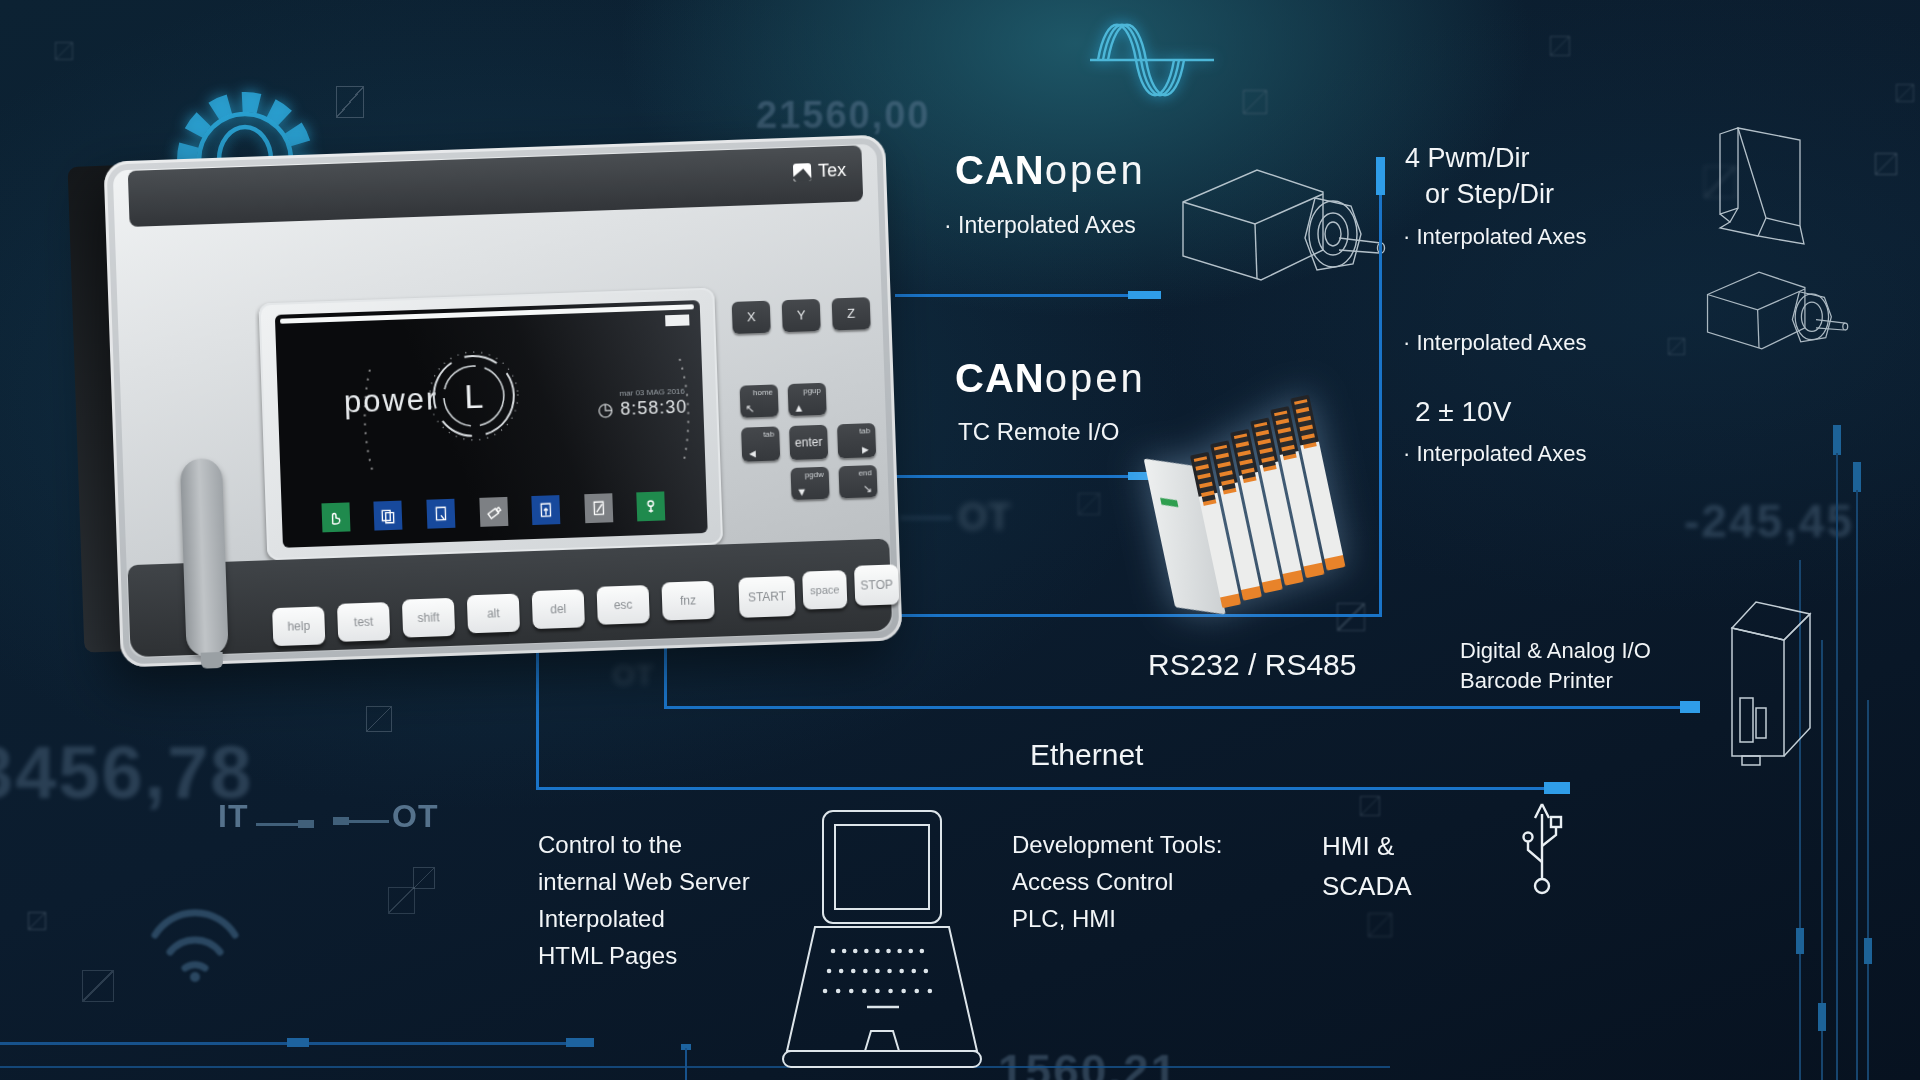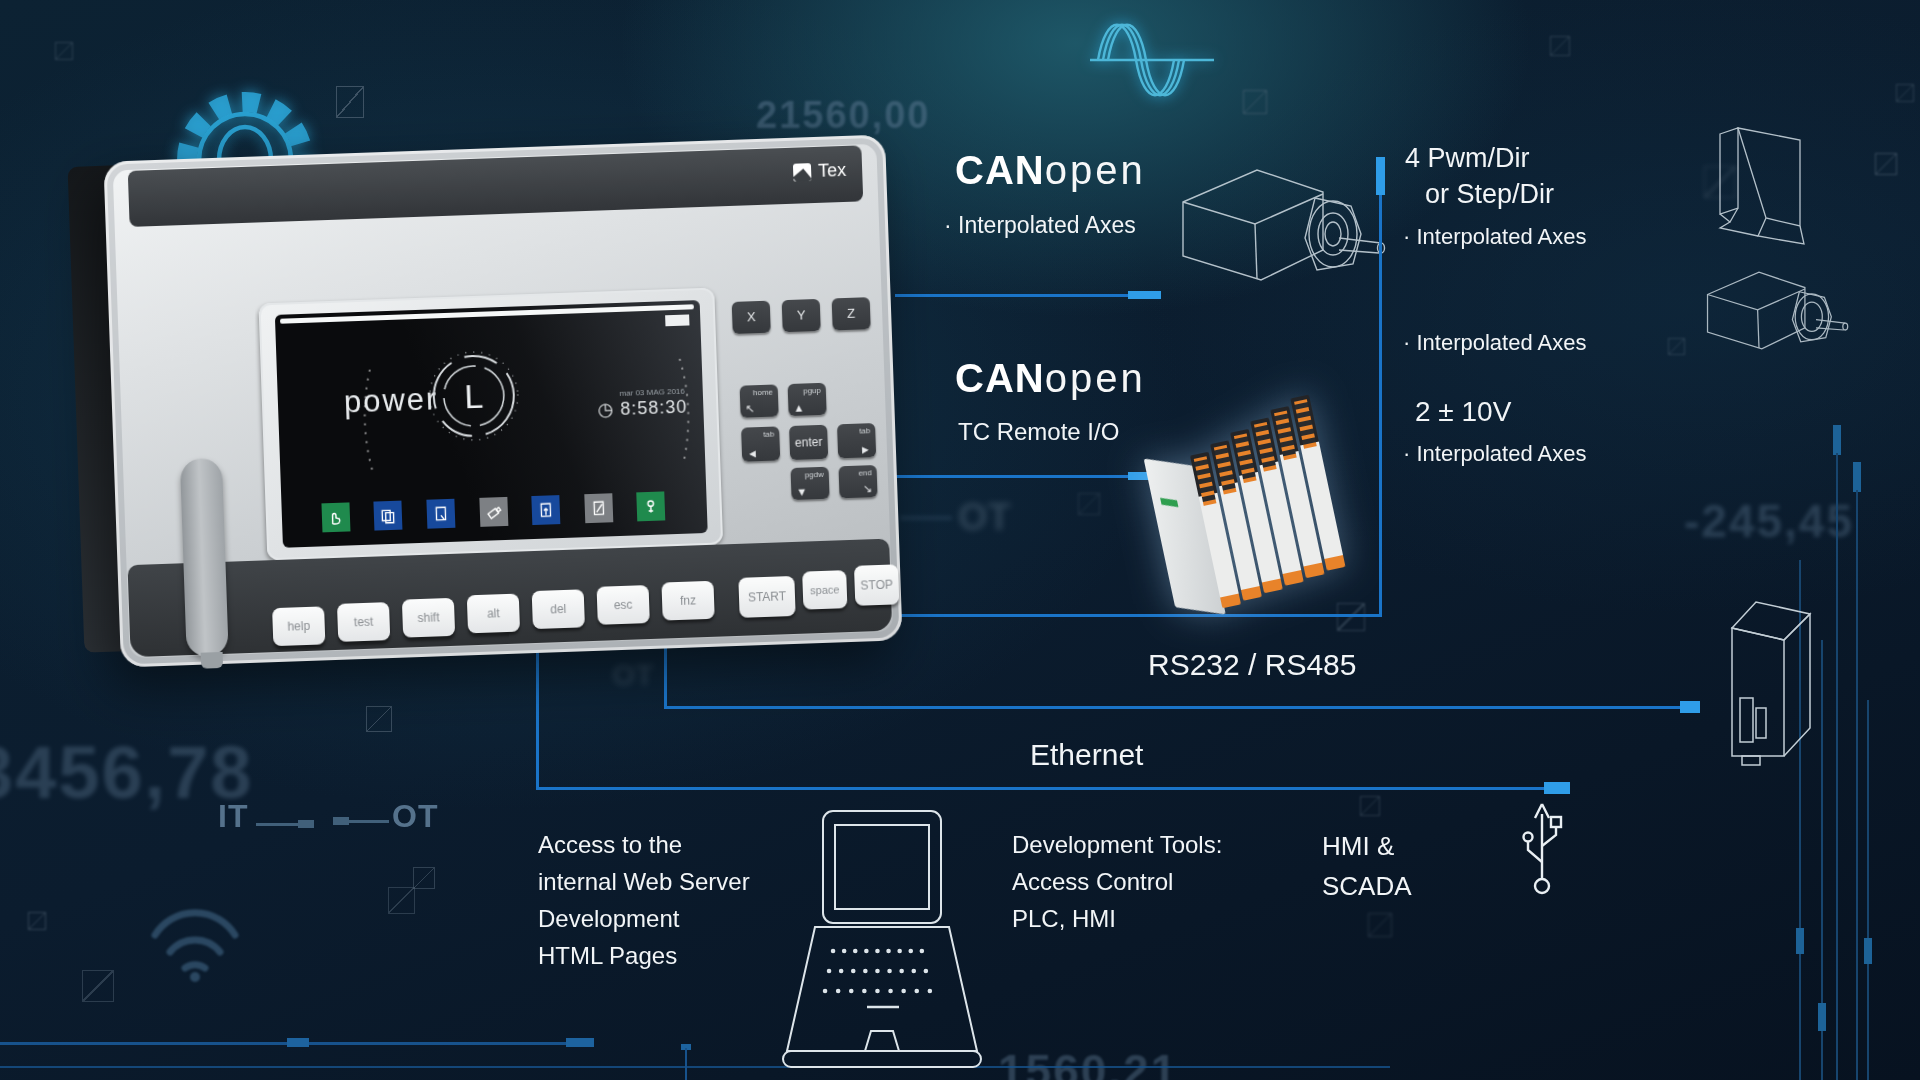--- a/index.html
+++ b/index.html
@@ -390,27 +390,31 @@
     <div>4 Pwm/Dir</div>
     <div style="padding-left:20px;">or Step/Dir</div>
   </div>
   <div class="lbl" style="left:1403px;top:224px;font-size:22px;">· Interpolated Axes</div>
 
   <div class="lbl" style="left:1403px;top:330px;font-size:22px;">· Interpolated Axes</div>
   <div class="lbl" style="left:1415px;top:396px;font-size:28px;">2 ± 10V</div>
   <div class="lbl" style="left:1403px;top:441px;font-size:22px;">· Interpolated Axes</div>
 
   <div class="lbl" style="left:1148px;top:648px;font-size:30px;">RS232 / RS485</div>
+  <div class="lbl" style="left:1460px;top:636px;font-size:22px;line-height:30px;">
+    <div>Digital &amp; Analog I/O</div>
+    <div>Barcode Printer</div>
+  </div>
 
   <div class="lbl" style="left:1030px;top:738px;font-size:30px;">Ethernet</div>
 
   <div class="lbl" style="left:538px;top:826px;font-size:24px;line-height:37px;">
-    <div>Access to the</div>
+    <div>Control to the</div>
     <div>internal Web Server</div>
-    <div>Development</div>
+    <div>Interpolated</div>
     <div>HTML Pages</div>
   </div>
 
   <div class="lbl" style="left:1012px;top:826px;font-size:24px;line-height:37px;">
     <div>Development Tools:</div>
     <div>Access Control</div>
     <div>PLC, HMI</div>
   </div>
 
   <div class="lbl" style="left:1322px;top:826px;font-size:26px;line-height:40px;">

